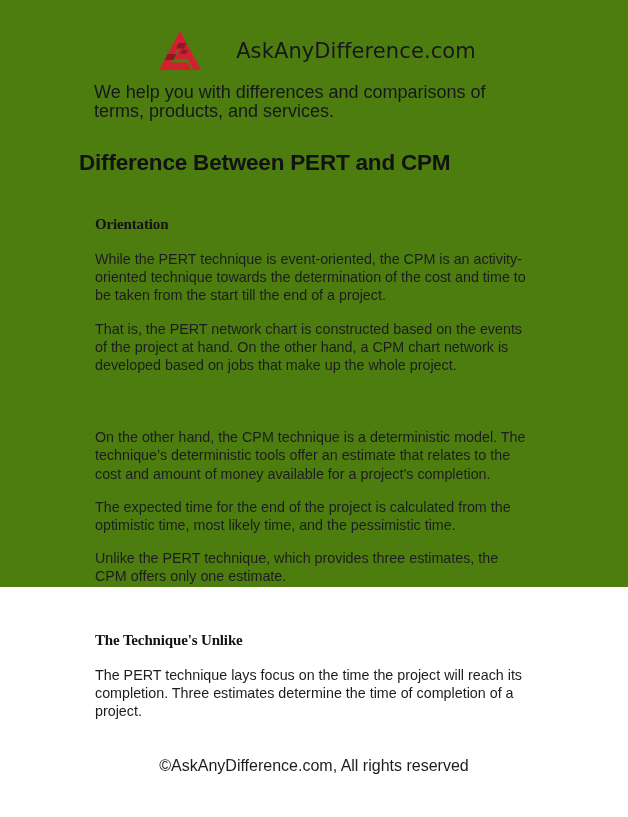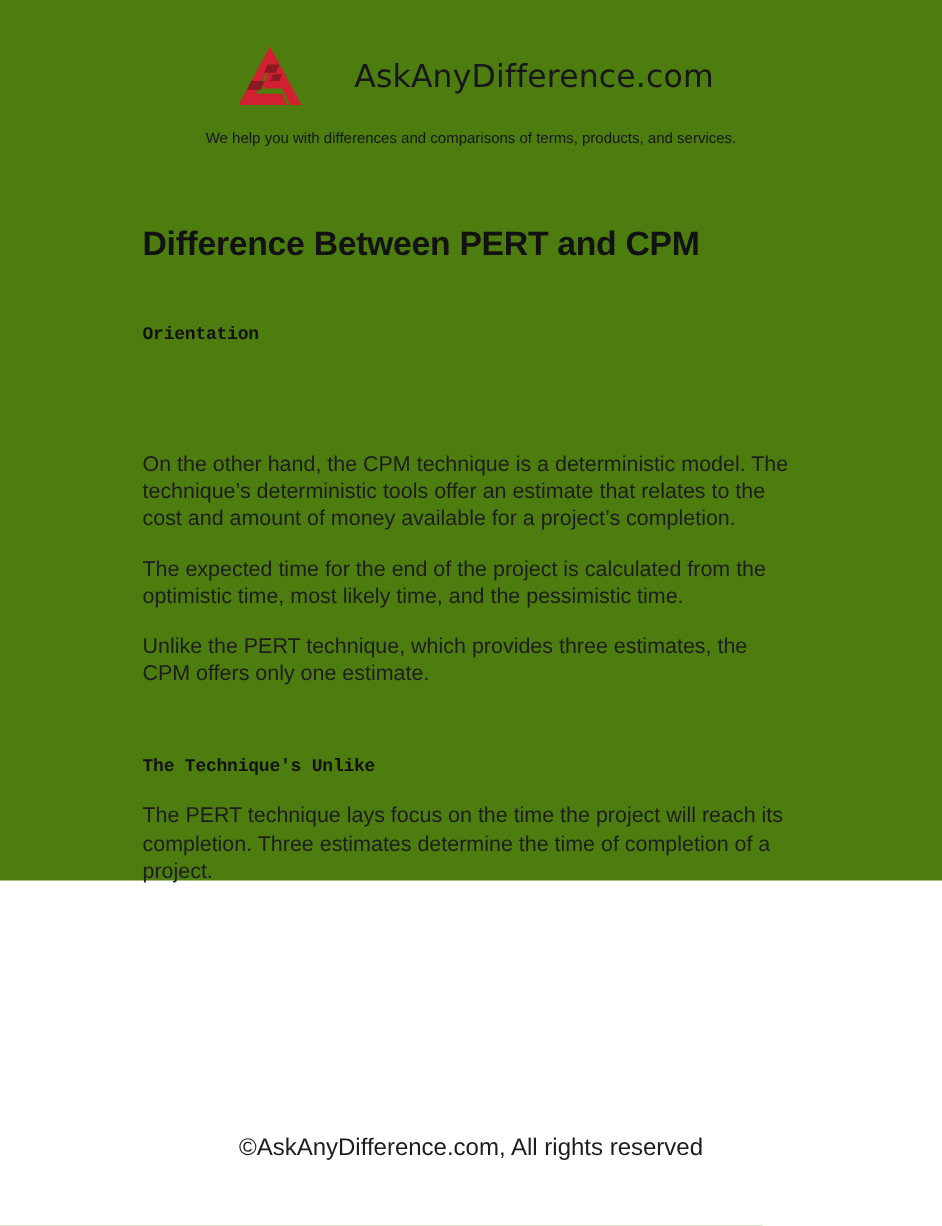--- a/index.html
+++ b/index.html
@@ -47,52 +47,52 @@
     font-family: "DejaVu Sans", sans-serif;
     font-size: 21px;
     font-weight: 400;
     letter-spacing: 0.1px;
     color: #17171b;
     white-space: nowrap;
   }
   .tagline {
     margin: 11px auto 0 auto;
     width: 440px;
-    text-align: center;
+    text-align: left;
     font-family: "Liberation Sans", sans-serif;
-    font-size: 10px;
+    font-size: 18px;
     line-height: 19px;
     color: #17171b;
   }
 
   
   .doc-title {
     position: absolute;
-    left: 95px;
+    left: 79px;
     top: 150px;
     margin: 0;
     font-family: "Liberation Sans", sans-serif;
     font-size: 22.5px;
     font-weight: bold;
     letter-spacing: -0.2px;
     color: #121212;
   }
 
   
   .content {
     position: absolute;
     left: 95px;
     top: 216px;
     width: 436px;
   }
   .section { margin: 0; }
   .section-heading {
     margin: 0 0 17px 0;
-    font-family: Liberation Mono, monospace;
-    font-size: 12px;
+    font-family: Liberation Serif, serif;
+    font-size: 15px;
     font-weight: bold;
     letter-spacing: -0.15px;
     color: #121212;
   }
   .para {
     margin: 0 0 15px 0;
     font-family: "Liberation Sans", sans-serif;
     font-size: 14.3px;
     line-height: 18.2px;
     color: #1d1d1f;
@@ -133,20 +133,22 @@
     </div>
     <div class="tagline">We help you with differences and comparisons of terms, products, and services.</div>
   </div>
 
   <h1 class="doc-title">Difference Between PERT and CPM</h1>
 
   <div class="content">
 
     <div class="section">
       <h2 class="section-heading">Orientation</h2>
+      <p class="para">While the PERT technique is event-oriented, the CPM is an activity-oriented technique towards the determination of the cost and time to be taken from the start till the end of a project.</p>
+      <p class="para">That is, the PERT network chart is constructed based on the events of the project at hand. On the other hand, a CPM chart network is developed based on jobs that make up the whole project.</p>
     </div>
 
     <div class="gap-orientation"></div>
 
     <div class="section">
       <p class="para">On the other hand, the CPM technique is a deterministic model. The technique’s deterministic tools offer an estimate that relates to the cost and amount of money available for a project’s completion.</p>
       <p class="para">The expected time for the end of the project is calculated from the optimistic time, most likely time, and the pessimistic time.</p>
       <p class="para">Unlike the PERT technique, which provides three estimates, the CPM offers only one estimate.</p>
     </div>
 

